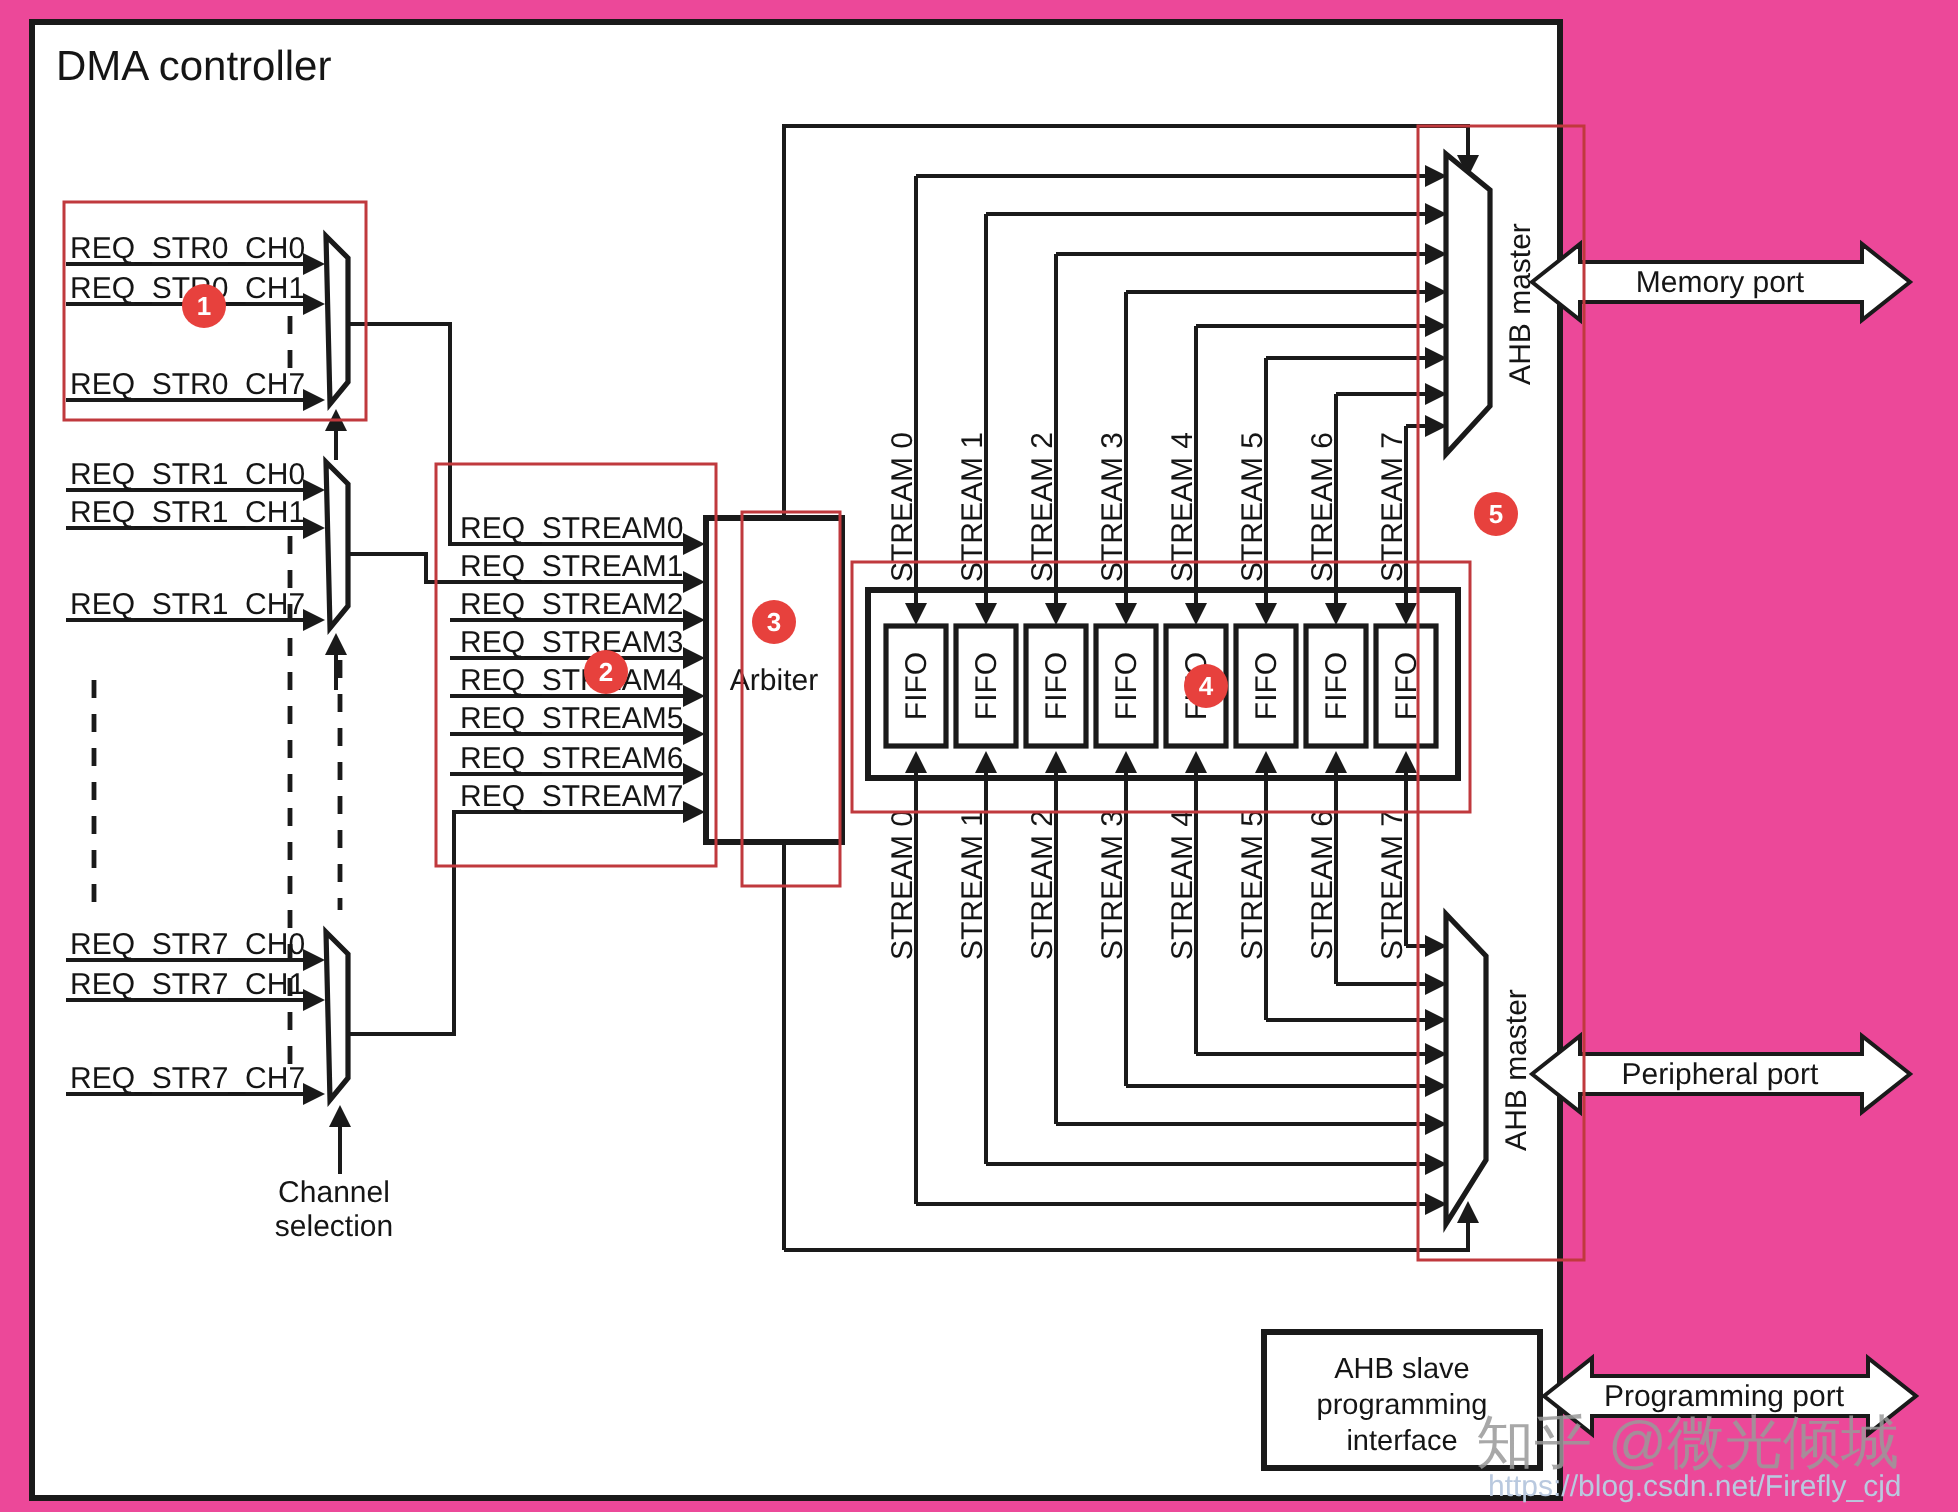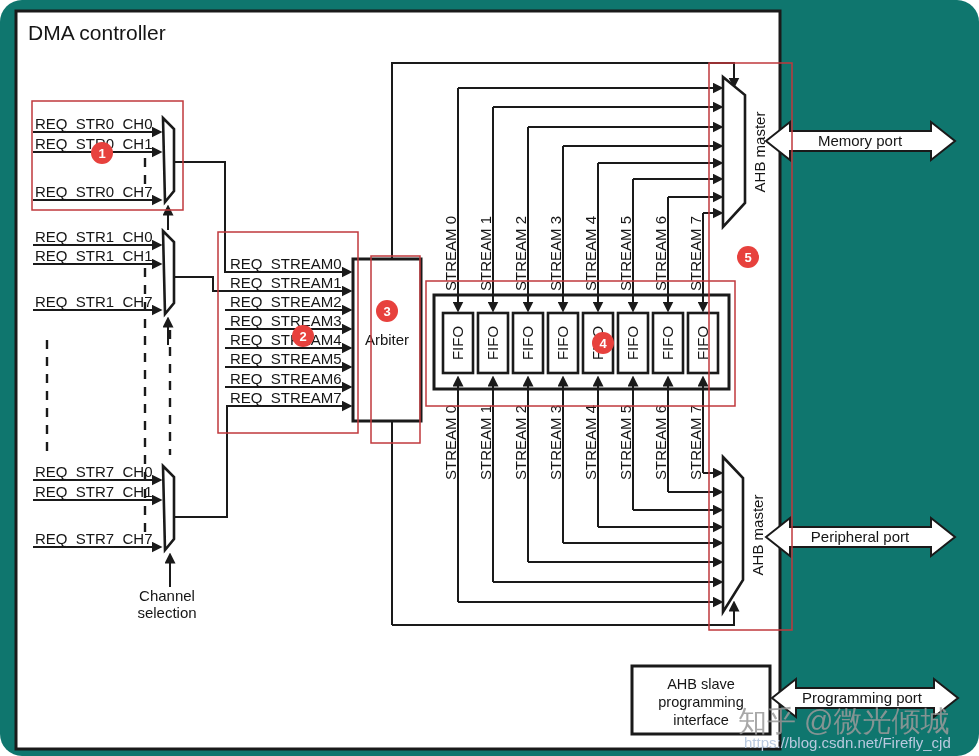--- a/index.html
+++ b/index.html
@@ -1,16 +1,16 @@
 <!DOCTYPE html>
 <html><head>
 <meta charset="utf-8">
 <style>
   html,body{margin:0;padding:0;background:#fff;}
-  #stage{position:relative;width:979px;height:756px;background:#0f766e;overflow:hidden;border-radius:22px;}
+  #stage{position:relative;width:979px;height:756px;background:#ec4899;overflow:hidden;}
   svg{position:absolute;left:0;top:0;}
   svg text{font-family:"Liberation Sans",sans-serif;fill:#151515;}
   .t21{font-size:21px;}
   .t15{font-size:15px;}
   .t14{font-size:14.5px;}
   .badge-t{font-size:13px;font-weight:bold;fill:#ffffff;}
   .ln{stroke:#1a1a1a;stroke-width:2;fill:none;}
   .dash{stroke:#1a1a1a;stroke-width:2.4;fill:none;stroke-dasharray:9 8;}
   .shape{fill:#ffffff;stroke:#1a1a1a;stroke-width:2.6;}
   .box3{fill:#ffffff;stroke:#1a1a1a;stroke-width:3;}

